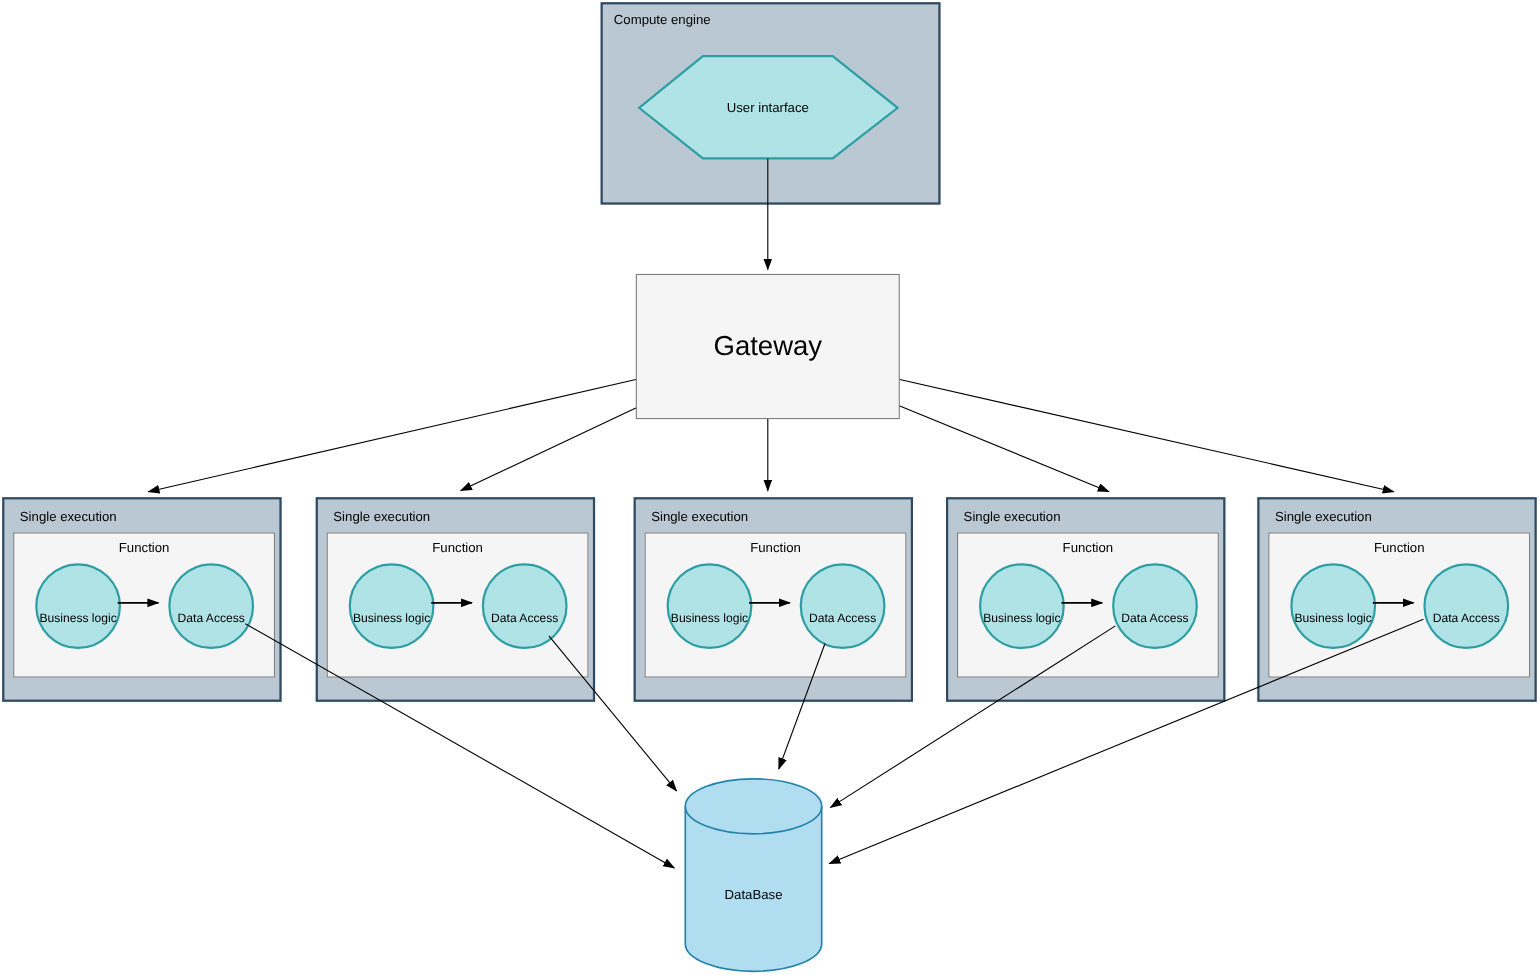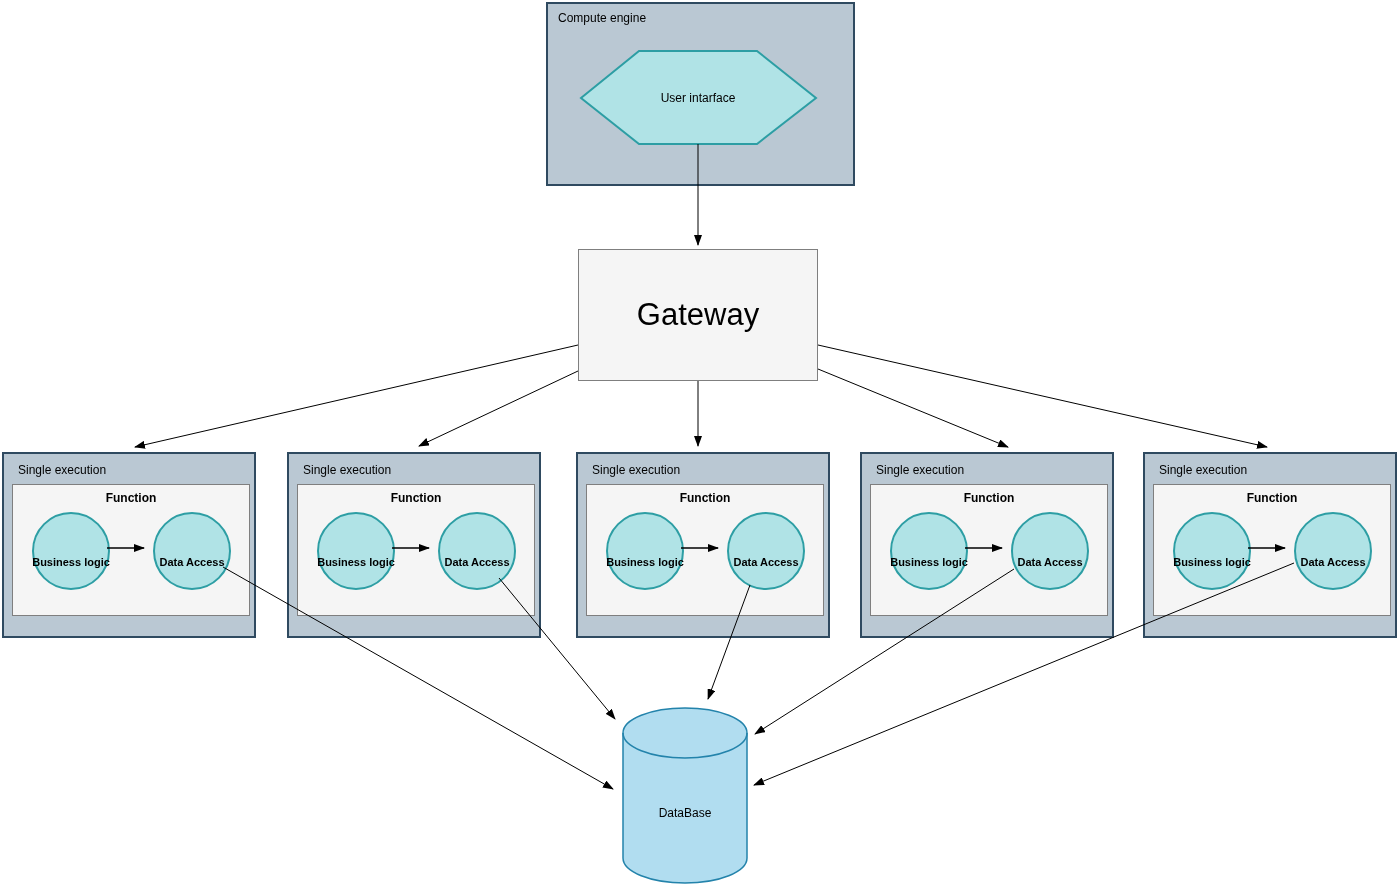--- a/index.html
+++ b/index.html
@@ -23,35 +23,34 @@
   
   .compute-engine{left:546px;top:2px;width:309px;height:184px;}
   
   .gateway{
     position:absolute;box-sizing:border-box;
     left:578px;top:249px;width:240px;height:132px;
     background:var(--panel_fill);
     border:1px solid var(--panel_stroke);
     display:flex;align-items:center;justify-content:center;
   }
-  .gateway-label{font-size:31px;}
+  .gateway-label{font-size:25px;}
   
   .exec-box{top:452px;width:254px;height:186px;}
   .exec-box .group-label{top:9px;left:14px;}
   .pos-1{left:2px;}
   .pos-2{left:287px;}
   .pos-3{left:576px;}
   .pos-4{left:860px;}
   .pos-5{left:1143px;}
   .func-box{
     position:absolute;box-sizing:border-box;
     left:8px;top:30px;width:238px;height:132px;
     background:var(--panel_fill);
     border:1px solid var(--panel_stroke);
-    font-weight:bold;
   }
   .func-label{
     position:absolute;top:6px;left:0;width:100%;
     text-align:center;font-size:12px;
   }
   .node-circle{
     position:absolute;box-sizing:border-box;
     width:78px;height:78px;top:27px;border-radius:50%;
     background:var(--node_fill);
     border:2px solid var(--node_stroke);

